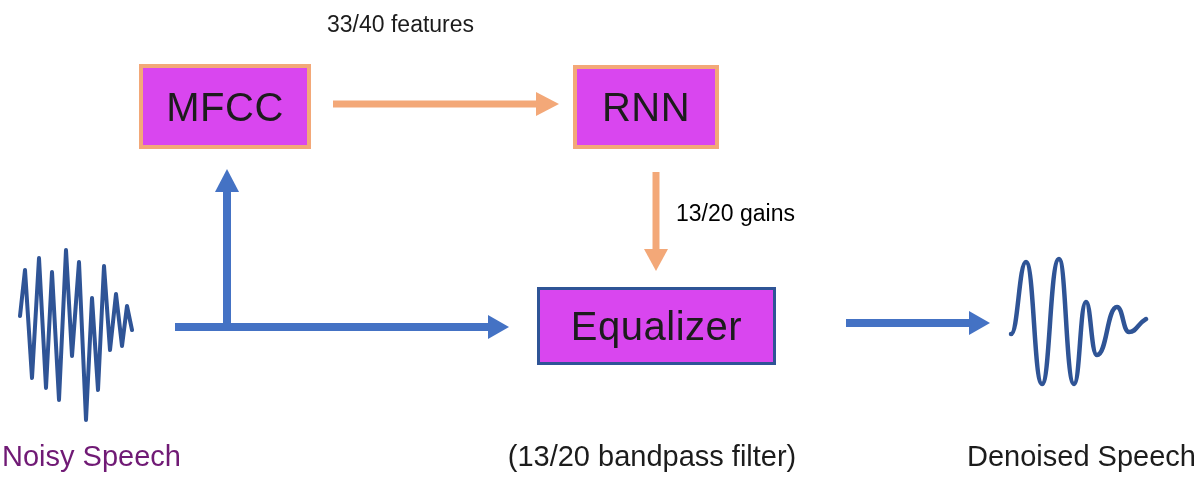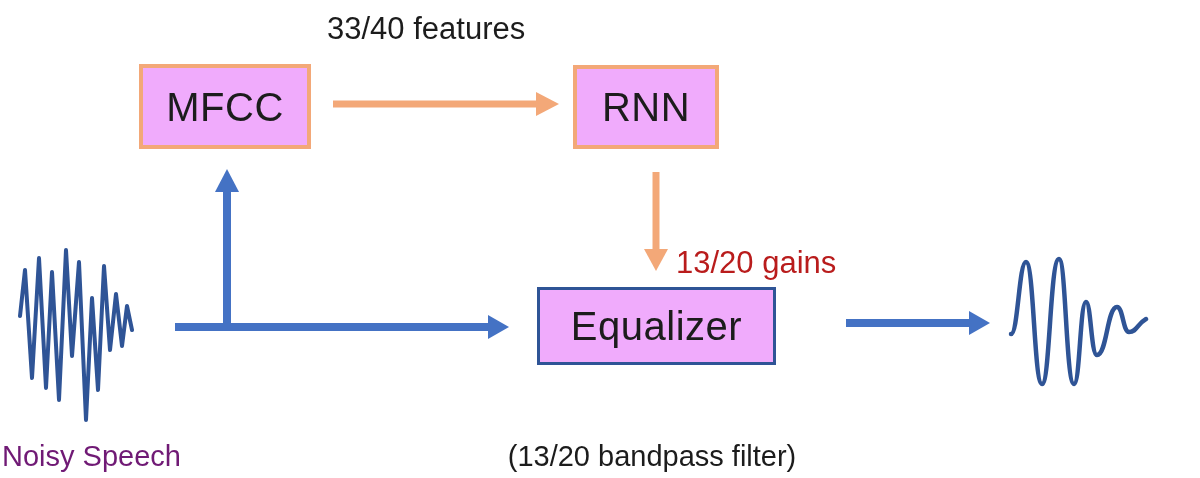--- a/index.html
+++ b/index.html
@@ -19,31 +19,31 @@
     position: absolute;
     left: 0; top: 0;
     width: 1200px;
     height: 478px;
   }
   .node-box {
     position: absolute;
     display: flex;
     align-items: center;
     justify-content: center;
-    background: #f0abfc;
+    background: #d946ef;
     box-sizing: border-box;
     font-size: 40px;
     line-height: 1;
     letter-spacing: 0.5px;
   }
   .node-box.orange { border: 4px solid #F3A878; }
   .node-box.blue   { border: 3px solid #ef4444; }
   .edge-label {
     position: absolute;
-    font-size: 31px;
+    font-size: 23px;
     white-space: nowrap;
     color: #1C1C1C;
   }
   .caption {
     position: absolute;
     top: 440px;
     font-size: 29px;
     white-space: nowrap;
     color: #1C1C1C;
   }
@@ -97,20 +97,21 @@
   <div class="node-box orange" style="left: 573px; top: 65px; width: 146px; height: 84px; border-color: rgb(243, 168, 120);">
     <span style="color: rgb(28, 28, 28);">RNN</span>
   </div>
 
   <div class="node-box blue" style="left: 537px; top: 287px; width: 239px; height: 78px; border-color: rgb(47, 84, 150);">
     <span style="color: rgb(28, 28, 28);">Equalizer</span>
   </div>
 
   <div class="edge-label" style="left: 327px; top: 11px; color: rgb(28, 28, 28);">33/40 features</div>
 
-  <div class="edge-label" style="left: 676px; top: 200px; color: #b91c1c; margin-top: 45px;">13/20 gains</div>
+  <div class="edge-label" style="left: 676px; top: 200px; color: #000000;">13/20 gains</div>
 
   <div class="caption" style="left: 2px; color: #701a75;">Noisy Speech</div>
 
   <div class="caption centered" style="left: 652px; color: rgb(28, 28, 28);">(13/20 bandpass filter)</div>
 
+  <div class="caption" style="left: 967px; color: rgb(28, 28, 28);">Denoised Speech</div>
 
 </div>
 
 </body></html>

